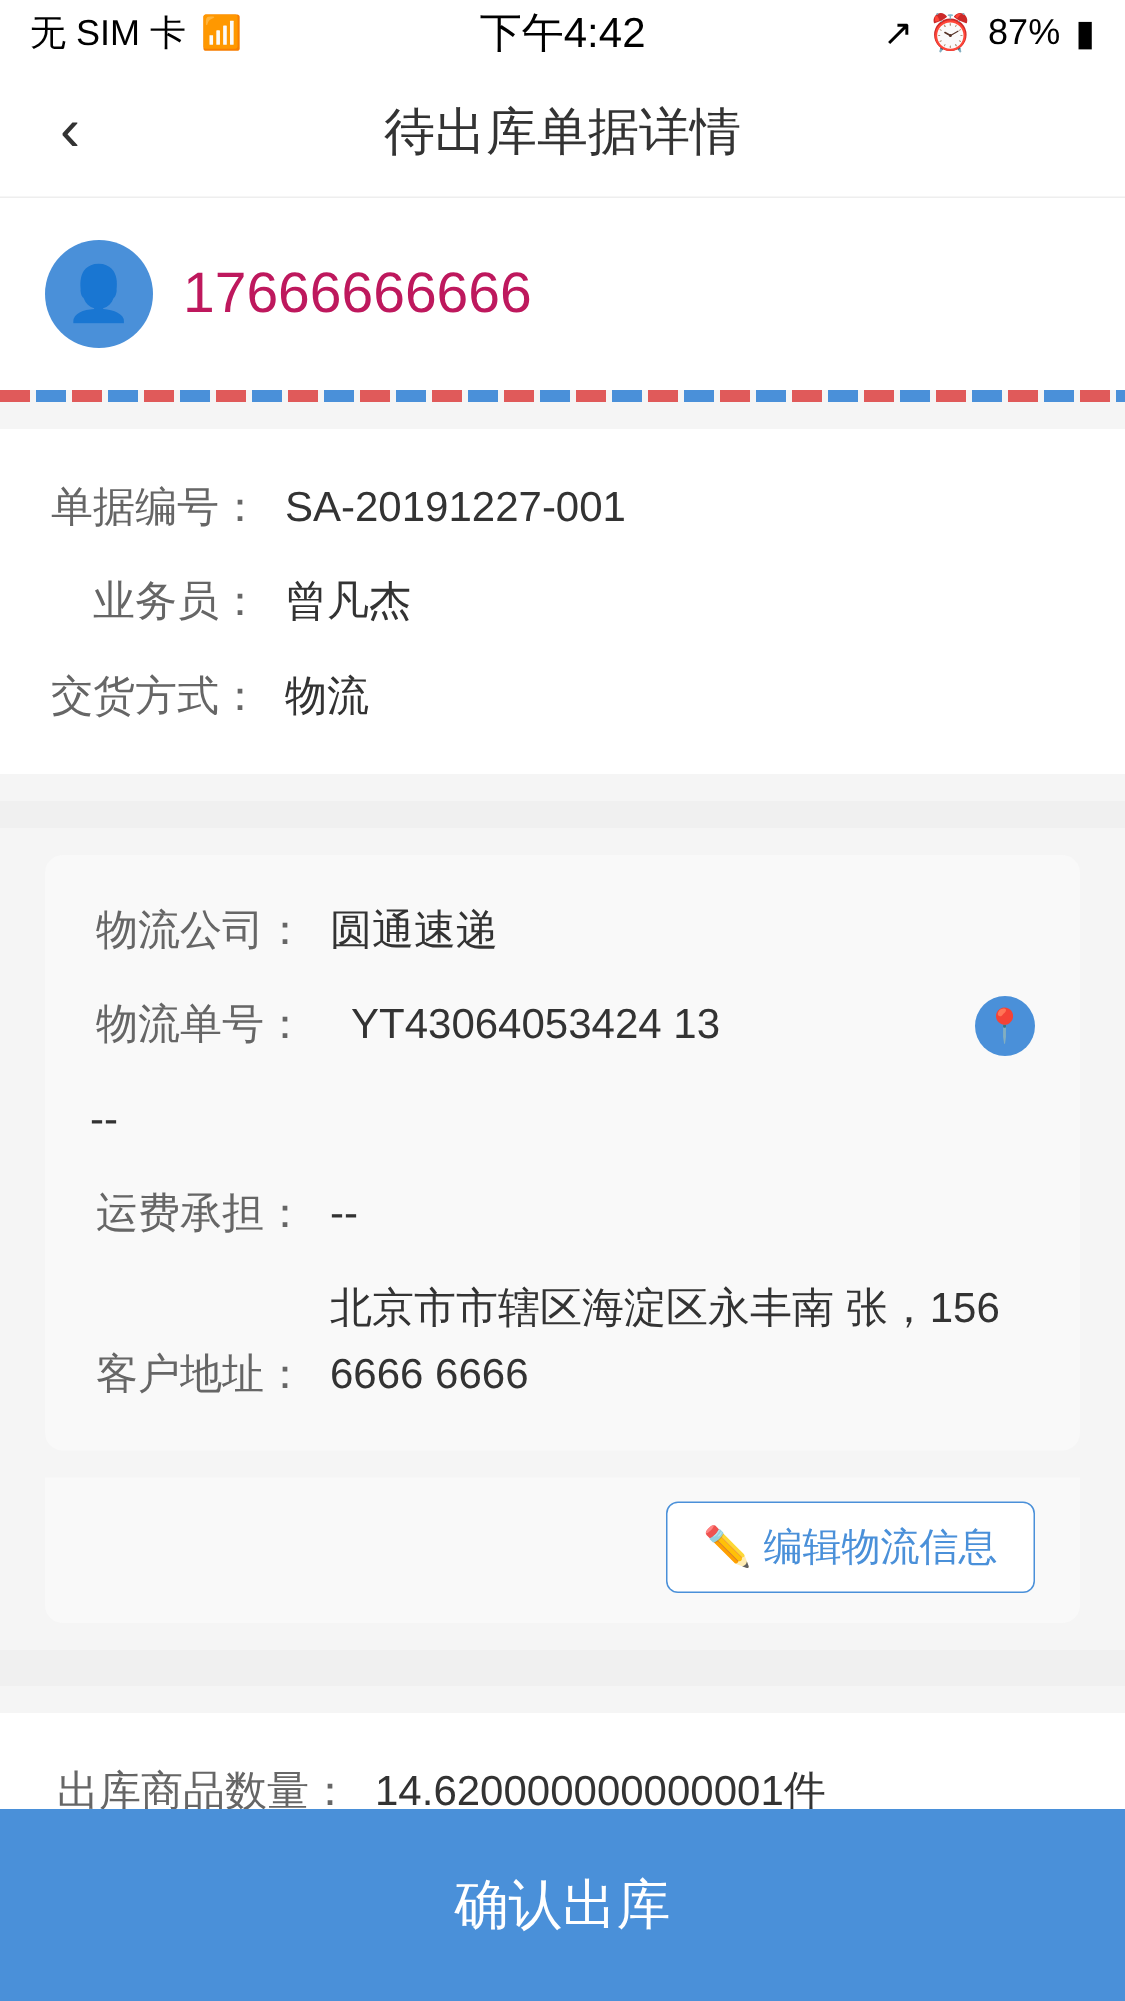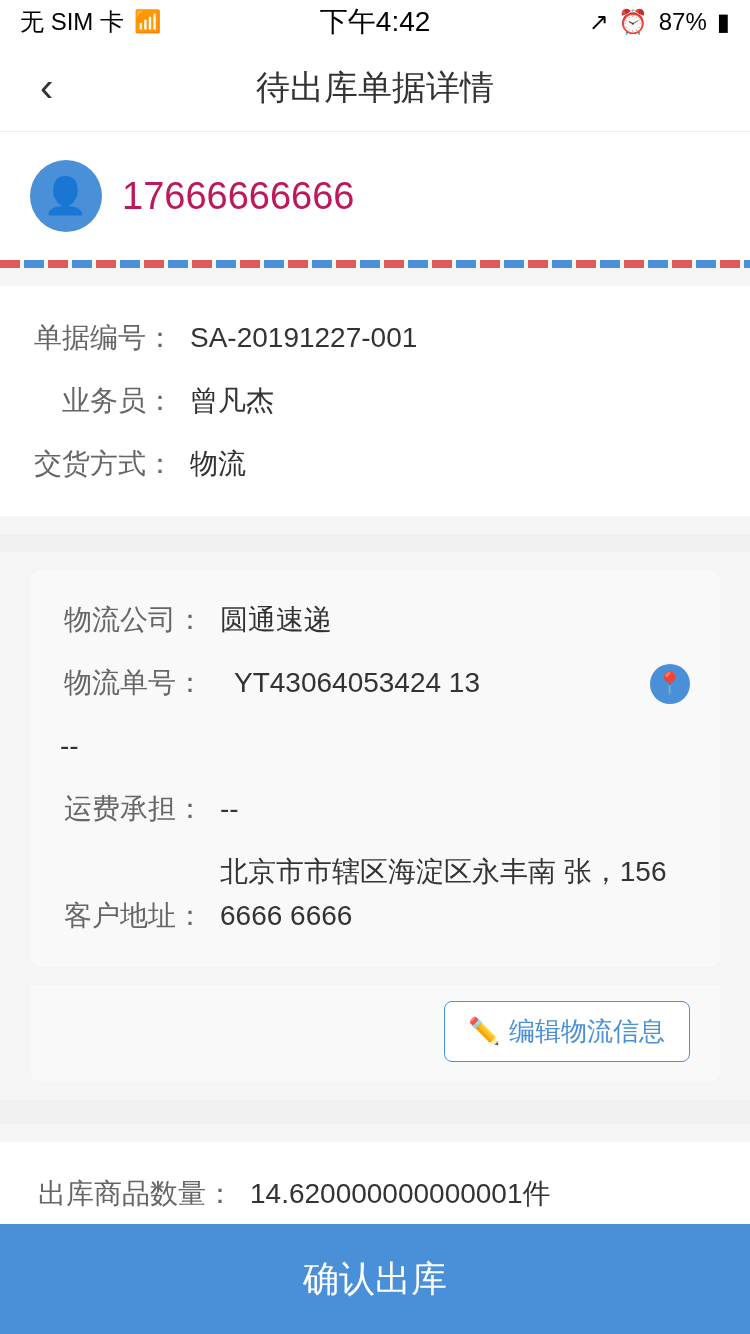--- a/index.html
+++ b/index.html
@@ -189,21 +189,21 @@
       padding: 16px 30px 20px;
       background: #fff;
     }
 
     
     .bottom-bar {
       position: fixed;
       bottom: 0;
       left: 0;
       width: 750px;
-      height: 110px;
+      height: 128px;
       background: #4a90d9;
       display: flex;
       align-items: center;
       justify-content: center;
       cursor: pointer;
     }
     .confirm-btn-text {
       color: #fff;
       font-size: 36px;
       font-weight: 500;

